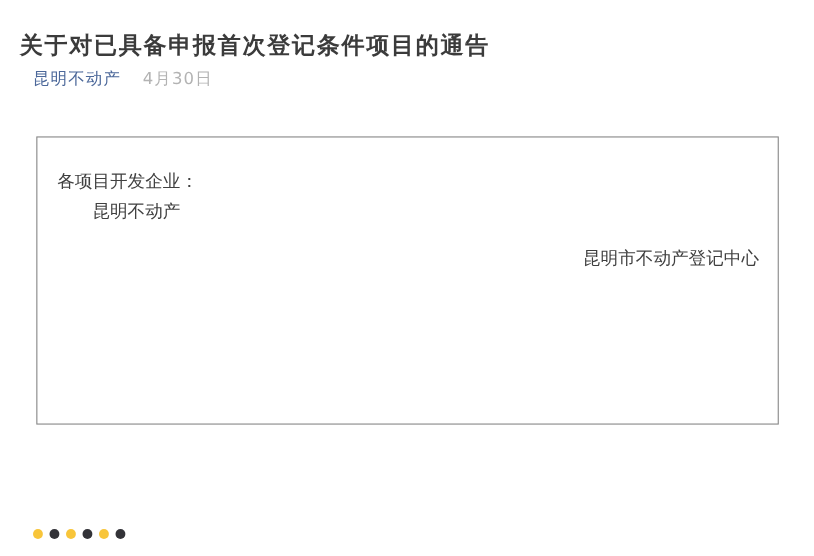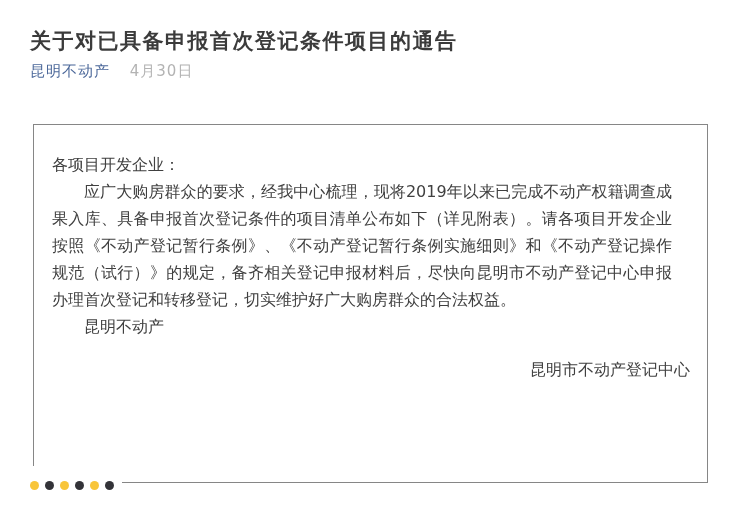--- a/index.html
+++ b/index.html
@@ -6,21 +6,21 @@
   .page {
     position: relative;
     width: 740px;
     height: 505px;
     background: #ffffff;
     overflow: hidden;
     font-family: "DejaVu Sans", "Liberation Sans", sans-serif;
   }
   .article-title {
     position: absolute;
-    left: 30px;
+    left: 18px;
     top: 13px;
     font-size: 21px;
     font-weight: 700;
     letter-spacing: 1.5px;
     color: var(--title-color, #3b3b3b);
     white-space: nowrap;
   }
   .meta {
     position: absolute;
     left: 30px;
@@ -35,21 +35,21 @@
   }
   .pub-date {
     color: var(--date-gray, #b3b3b3);
     margin-left: 14px;
   }
   .notice-box {
     position: absolute;
     left: 33px;
     top: 124px;
     width: 675px;
-    height: 359px;
+    height: 262px;
     box-sizing: border-box;
     border: 1px solid var(--border-color, #868686);
     padding: 26px 17px 0 18px;
     font-size: 16px;
     line-height: 27px;
     color: var(--body-color, #404040);
   }
   .notice-box p { margin: 0; }
   .para { width: 620px; }
   .indent { text-indent: 2em; }
@@ -86,21 +86,20 @@
 
   <h1 class="article-title">关于对已具备申报首次登记条件项目的通告</h1>
 
   <div class="meta">
     <span class="source">昆明不动产</span>
     <span class="pub-date">4月30日</span>
   </div>
 
   <div class="notice-box">
     <p class="para">各项目开发企业：</p>
-    <p class="para indent justify">应广大购房群众的要求，经我中心梳理，现将2019年以来已完成不动产权籍调查成果入库、具备申报首次登记条件的项目清单公布如下（详见附表）。请各项目开发企业按照《不动产登记暂行条例》、《不动产登记暂行条例实施细则》和《不动产登记操作规范（试行）》的规定，备齐相关登记申报材料后，尽快向昆明市不动产登记中心申报办理首次登记和转移登记，切实维护好广大购房群众的合法权益。</p>
     <p class="para indent">昆明不动产</p>
     <div class="sig-block">
       <p>昆明市不动产登记中心</p>
     </div>
   </div>
 
   <div class="corner-mask"></div>
 
   <div class="footer-dots">
       <span class="dot" style="background: rgb(248, 197, 58);"></span>

